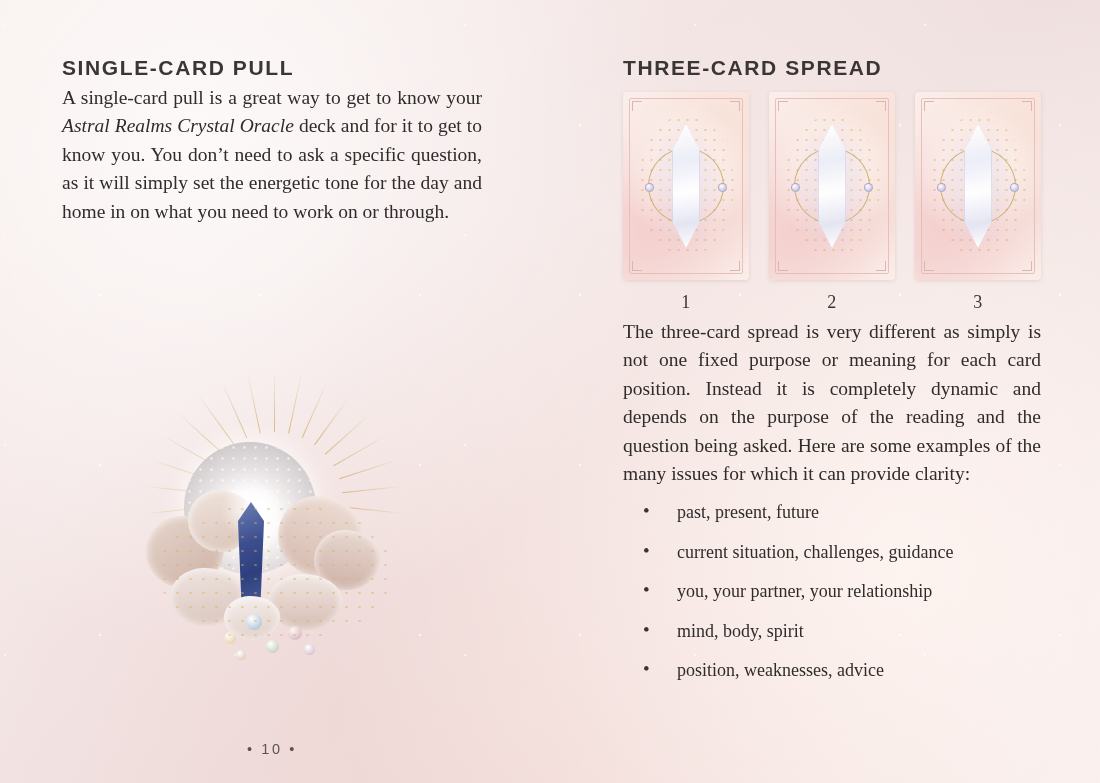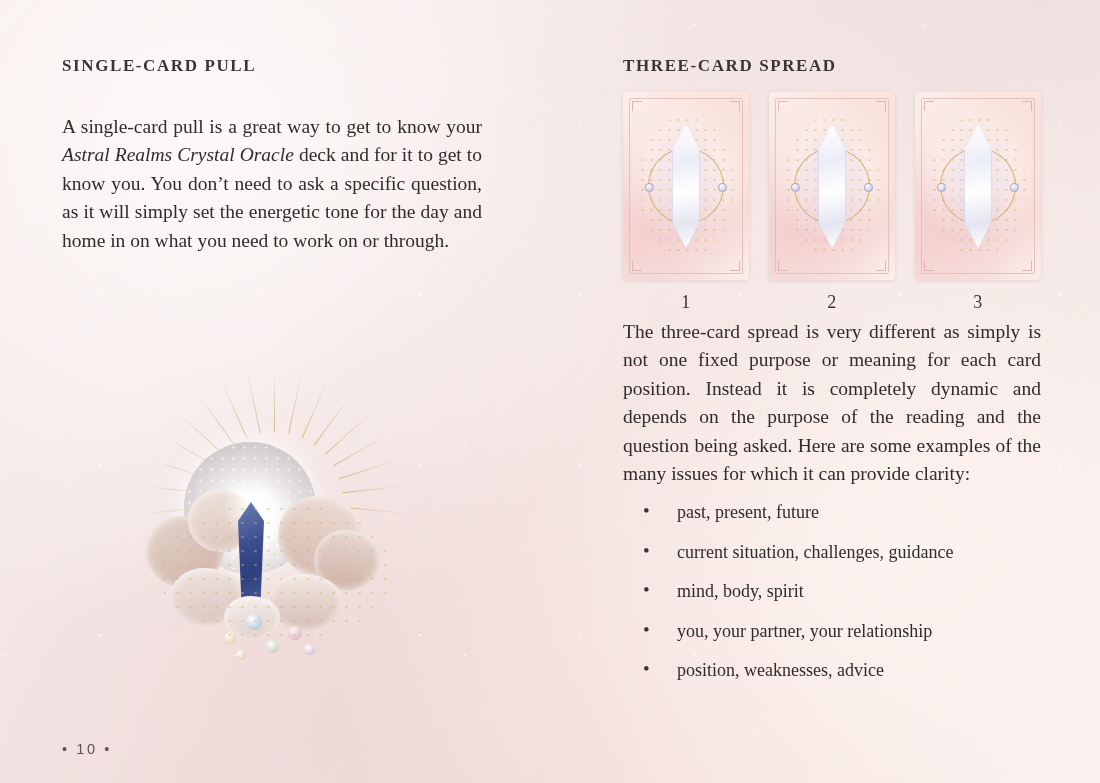--- a/index.html
+++ b/index.html
@@ -37,37 +37,37 @@
   }
   .col {
     position: absolute;
     top: 0;
     height: 783px;
   }
   .col-left { left: 62px; width: 420px; }
   .col-right { left: 623px; width: 418px; }
 
   h2.section-title {
-    font-family: Liberation Serif, serif;
-    font-size: 17px;
+    font-family: Liberation Sans, sans-serif;
+    font-size: 21px;
     letter-spacing: 1.6px;
     font-weight: 700;
     color: #3a3636;
     margin: 0;
     padding-top: 56px;
     text-transform: uppercase;
   }
   p.body-text {
     font-size: 19.5px;
     line-height: 28.4px;
     text-align: justify;
     margin: 0;
     color: #302c2c;
   }
-  p.first { margin-top: 37px; }
+  p.first { margin-top: 4px; }
   p.indent { text-indent: 22px; margin-top: 0; }
   em { font-style: italic; }
 
   
   .illustration {
     position: absolute;
     left: 128px;
     top: 382px;
     width: 292px;
     height: 300px;
@@ -300,20 +300,21 @@
   }
 
   .folio {
     position: absolute;
     bottom: 26px;
     font-family: "Liberation Sans", sans-serif;
     font-size: 14.5px;
     letter-spacing: 2.6px;
     color: #5b5453;
     width: 420px;
+    text-align: center;
   }
   .folio-left { left: 62px; }
   .folio-right { left: 623px; width: 418px; }
 </style>
 </head>
 <body>
 
 <div class="page">
   <div class="speckles"></div>
 
@@ -427,18 +428,18 @@
       </div>
       <div class="card-label">3</div>
     </div>
   </div>
 
   <p class="body-text right-para">The three-card spread is very different as simply is not one fixed purpose or meaning for each card position. Instead it is completely dynamic and depends on the purpose of the reading and the question being asked. Here are some examples of the many issues for which it can provide clarity:</p>
 
   <ul class="examples">
     <li>past, present, future</li>
     <li>current situation, challenges, guidance</li>
+    <li>you, your partner, your relationship</li>
     <li>mind, body, spirit</li>
-    <li>you, your partner, your relationship</li>
     <li>position, weaknesses, advice</li>
   </ul>
 
 </div>
 
 </body></html>

